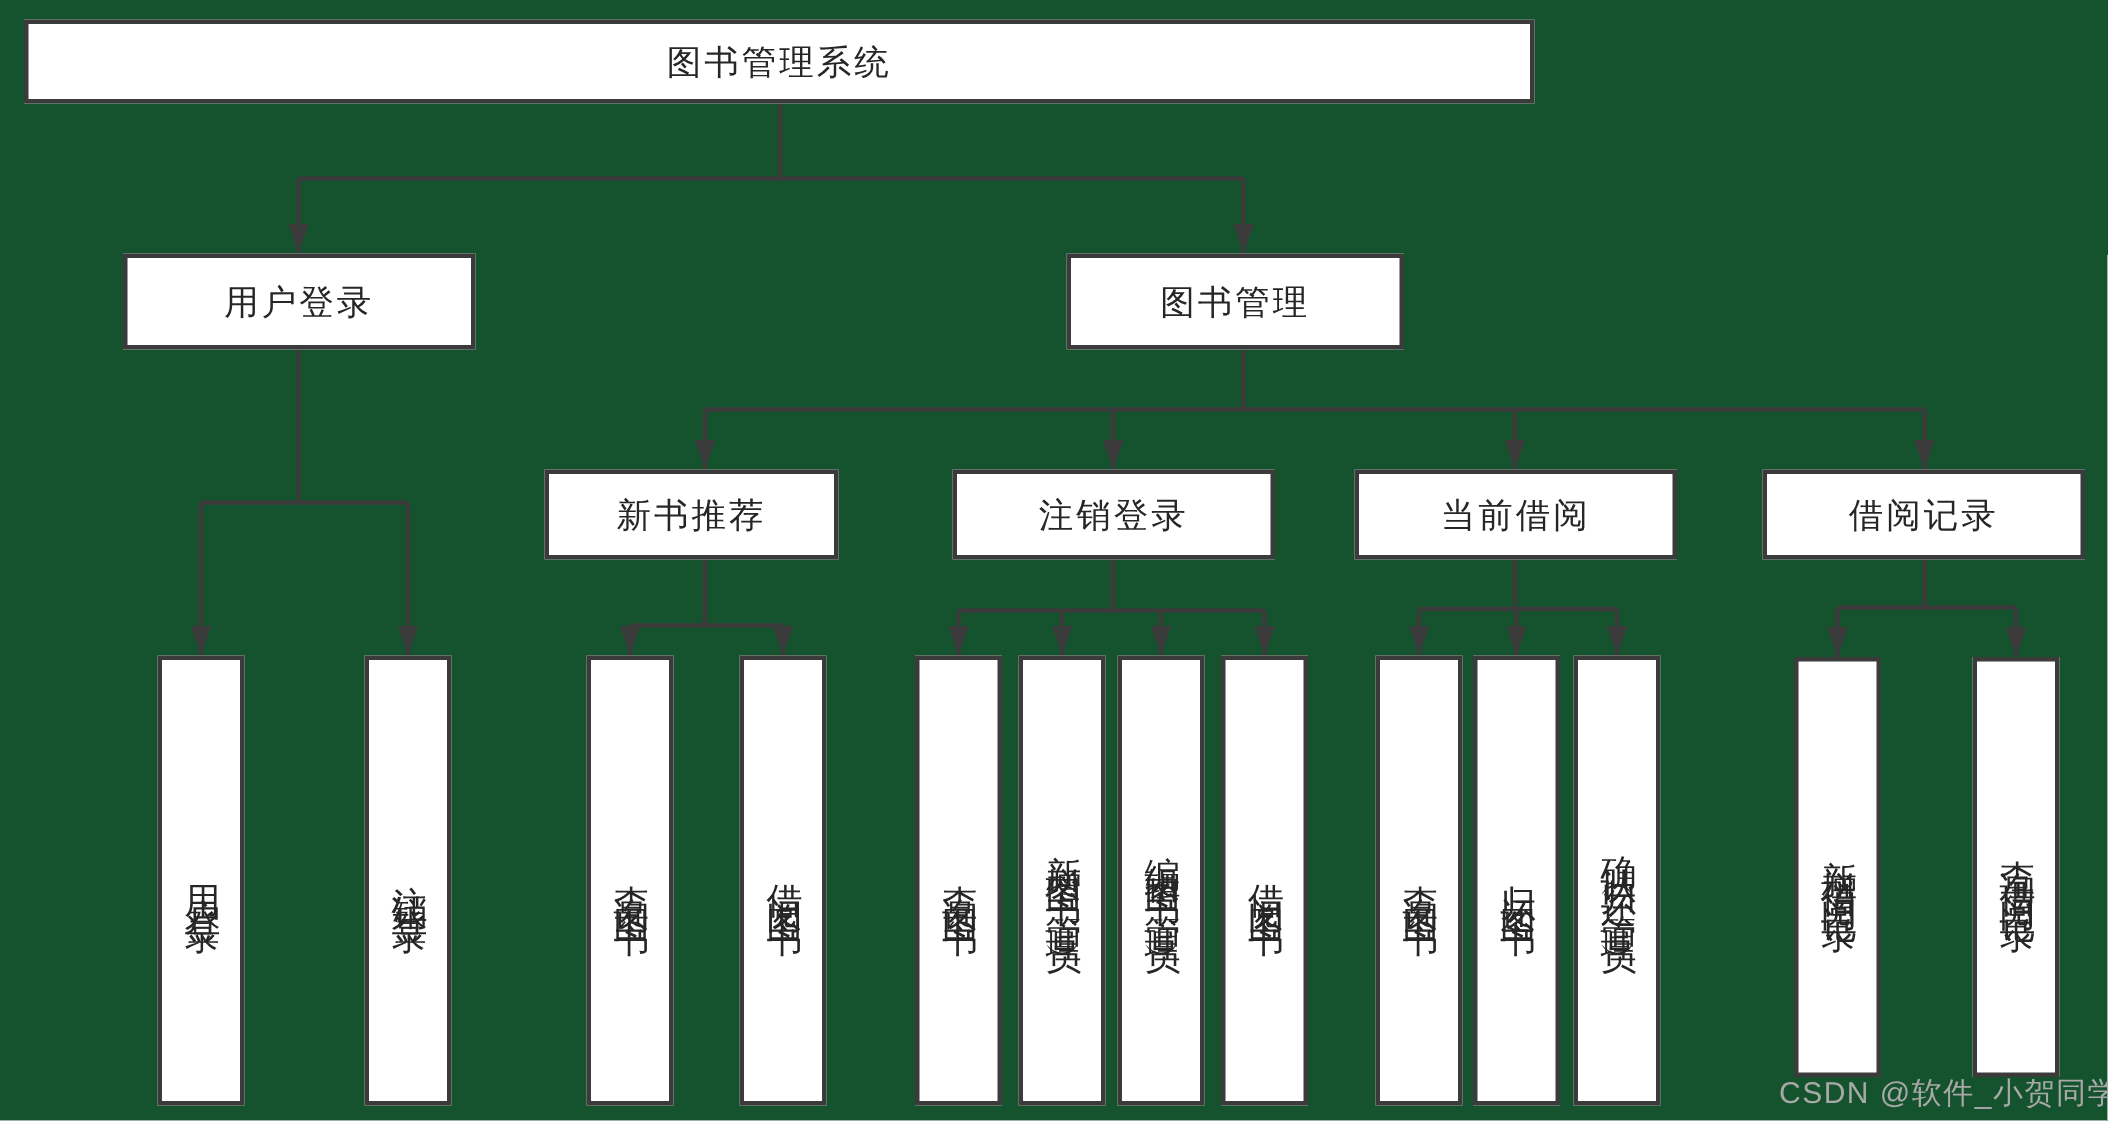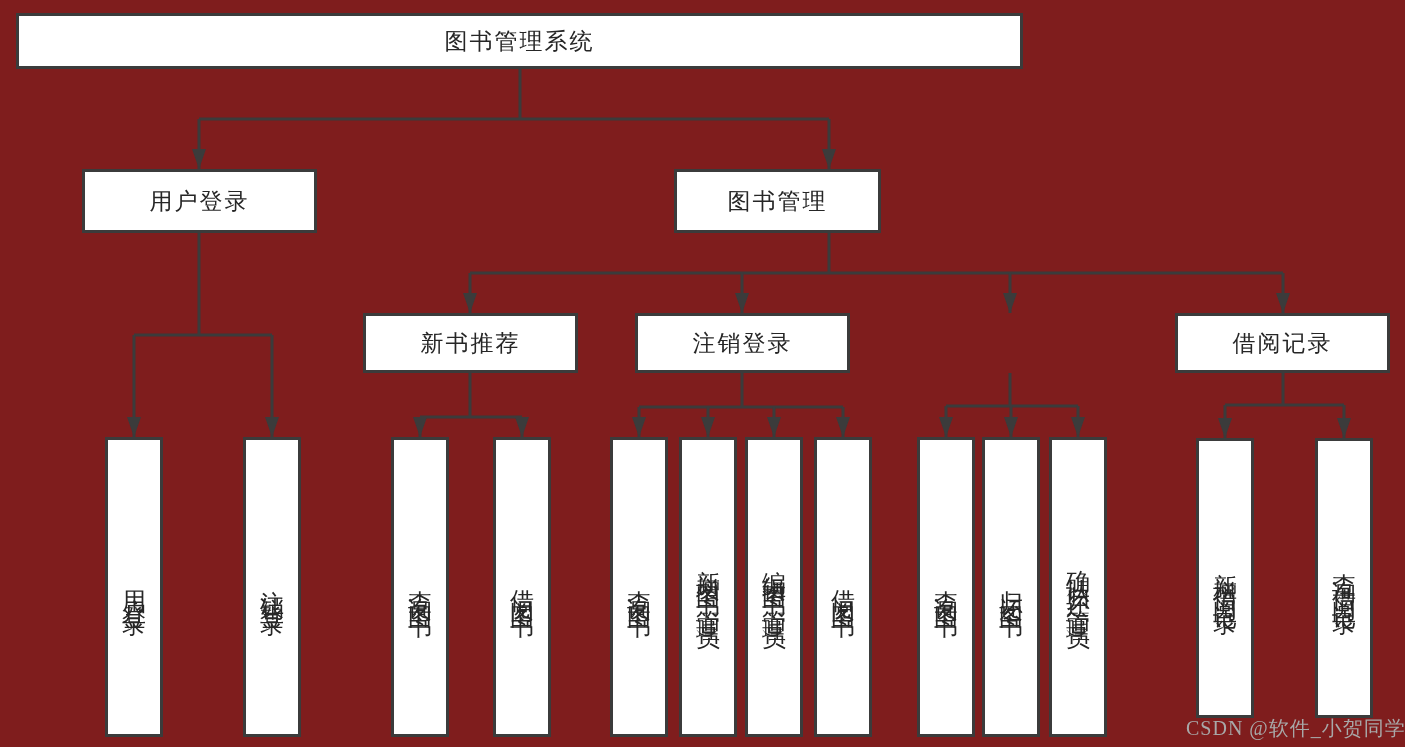--- a/index.html
+++ b/index.html
@@ -1,21 +1,21 @@
 <!DOCTYPE html>
 <html><head>
 <meta charset="utf-8">
 <style>
   html, body { margin: 0; padding: 0; background: #ffffff; }
   #canvas {
     position: relative;
     width: 1405px;
     height: 747px;
-    background: #7f1d1d;
-    font-family: Liberation Serif, serif;
+    background: #14532d;
+    font-family: Liberation Sans, sans-serif;
     overflow: hidden;
   }
   #wires {
     position: absolute;
     left: 0; top: 0;
     width: 1405px; height: 747px;
     z-index: 1;
   }
   .box {
     position: absolute;
@@ -111,29 +111,32 @@
     </g>
   </svg>
 
   <div class="box h" style="left:16px; top:13px; width:1007px; height:56px">
     <span>图书管理系统</span>
   </div>
 
   <div class="box h" style="left:82px; top:169px; width:235px; height:64px">
     <span>用户登录</span>
   </div>
-  <div class="box h" style="left:674px; top:169px; width:207px; height:64px">
+  <div class="box h" style="left:711px; top:169px; width:225px; height:64px">
     <span>图书管理</span>
   </div>
 
-  <div class="box h" style="left:363px; top:313px; width:215px; height:60px">
+  <div class="box h" style="left:363px; top:313px; width:196px; height:60px">
     <span>新书推荐</span>
   </div>
   <div class="box h" style="left:635px; top:313px; width:215px; height:60px">
     <span>注销登录</span>
+  </div>
+  <div class="box h" style="left:903px; top:313px; width:215px; height:60px">
+    <span>当前借阅</span>
   </div>
   <div class="box h" style="left:1175px; top:313px; width:215px; height:60px">
     <span>借阅记录</span>
   </div>
 
   <div class="box v" style="left:105px; top:437px; width:58px; height:300px">
     <span>用户登录</span>
   </div>
   <div class="box v" style="left:243px; top:437px; width:58px; height:300px">
     <span>注销登录</span>

